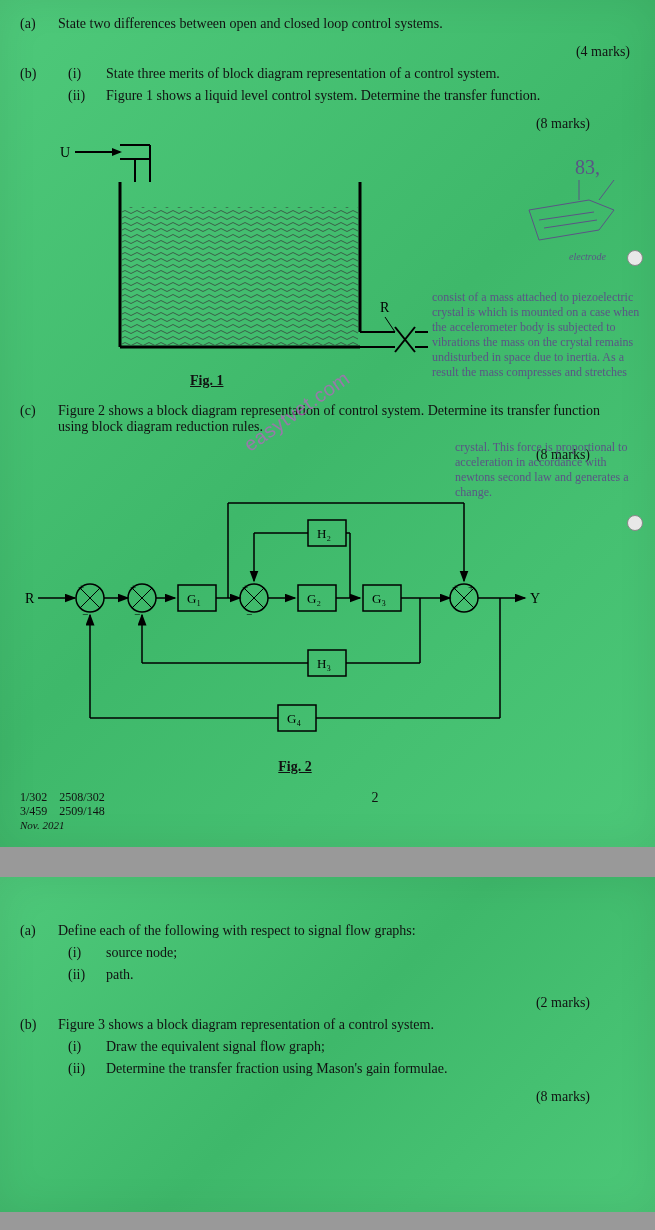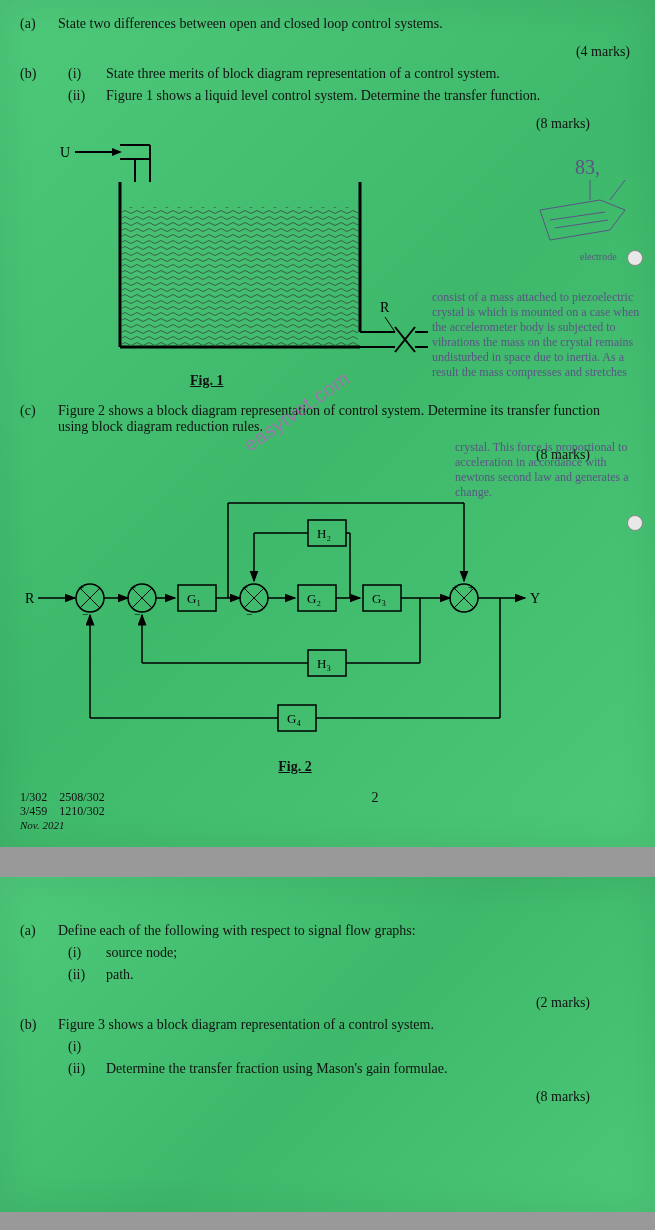--- a/index.html
+++ b/index.html
@@ -85,21 +85,21 @@
     display: flex;
   }
   .footer .codes { width: 200px; }
   .footer .codes div { line-height:1.2; }
   .footer .pgnum { flex:1; text-align:center; font-size:14px; }
   .footer .date { font-style: italic; font-size:11px; }
   svg { display:block; }
   .punch { position:absolute; width:14px; height:14px; background:#e8e8e8; border-radius:50%; border:1px solid #888; }
   .punch1 { right:12px; top:250px; }
   .punch2 { right:12px; top:515px; }
-  .sketch { position:absolute; right:15px; top:170px; width:110px; height:100px; }
+  .sketch { position:absolute; right:26px; top:170px; width:110px; height:100px;font-style:italic; }
 </style>
 </head>
 <body>
 
 <div class="page">
 
   <div class="line">
     <span class="label">(a)</span>
     <span class="qtext">State two differences between open and closed loop control systems.</span>
     <span class="marks">(4 marks)</span>
@@ -237,21 +237,21 @@
       <text x="267" y="250" font-size="13">G₄</text>
       <line x1="258" y1="245" x2="70" y2="245" stroke="#000" stroke-width="1.5"></line>
       <line x1="70" y1="245" x2="70" y2="142" stroke="#000" stroke-width="1.5" marker-end="url(#arr)"></line>
     </svg>
     <div class="figcap" style="margin-left:-60px;">Fig. 2</div>
   </div>
 
   <div class="footer">
     <div class="codes">
       <div><span>1/302</span>&nbsp;&nbsp;&nbsp;&nbsp;<span>2508/302</span></div>
-      <div><span>3/459</span>&nbsp;&nbsp;&nbsp;&nbsp;<span>1210/302</span></div>
+      <div><span>3/459</span>&nbsp;&nbsp;&nbsp;&nbsp;<span>2509/148</span></div>
       <div class="date">Nov. 2021</div>
     </div>
     <div class="pgnum">2</div>
     <div style="width:100px;"></div>
   </div>
 
   <div class="handwriting hw1">83,</div>
   <div class="handwriting hw2">consist of a mass attached to piezoelectric crystal is which is mounted on a case when the accelerometer body is subjected to vibrations the mass on the crystal remains undisturbed in space due to inertia. As a result the mass compresses and stretches</div>
   <div class="handwriting hw3">crystal. This force is proportional to acceleration in accordance with newtons second law and generates a change.</div>
   <div class="sketch">
@@ -284,19 +284,20 @@
     <span class="qtext">path.</span>
   </div>
   <div class="marks-right">(2 marks)</div>
 
   <div class="line">
     <span class="label">(b)</span>
     <span class="qtext">Figure 3 shows a block diagram representation of a control system.</span>
   </div>
   <div class="line indent-sub">
     <span class="sublabel">(i)</span>
+    <span class="qtext">Draw the equivalent signal flow graph;</span>
   </div>
   <div class="line indent-sub">
     <span class="sublabel">(ii)</span>
     <span class="qtext">Determine the transfer fraction using Mason's gain formulae.</span>
   </div>
   <div class="marks-right">(8 marks)</div>
 </div>
 
 </body></html>

